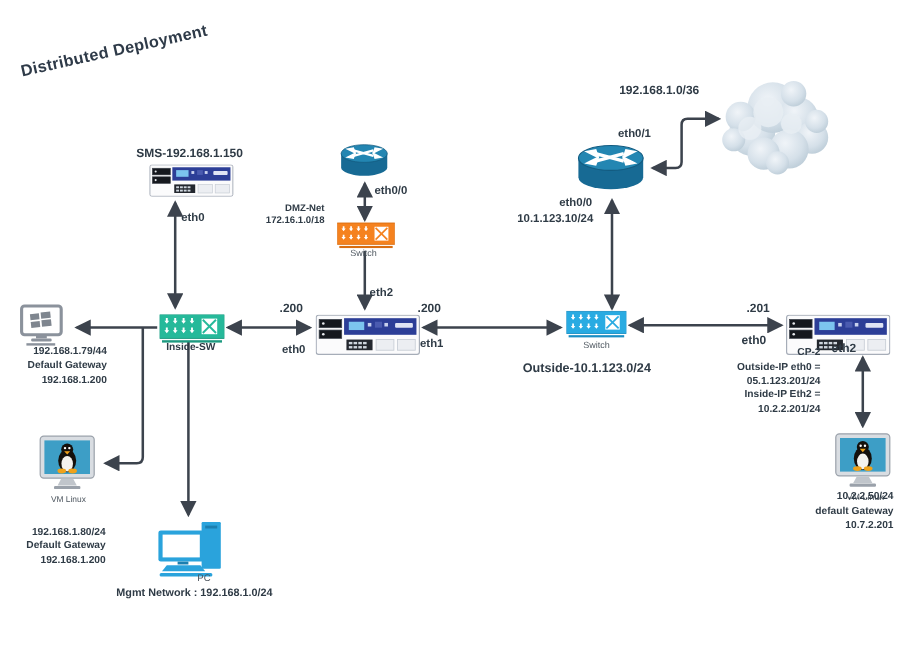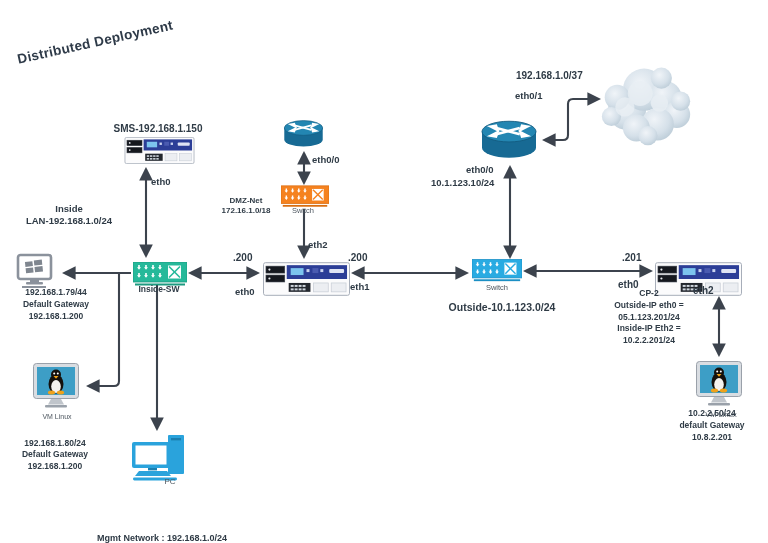--- a/index.html
+++ b/index.html
@@ -1,20 +1,20 @@
 <!DOCTYPE html>
 <html><head>
 <meta charset="utf-8">
 <style>
   html,body{margin:0;padding:0;background:#fff;}
   #canvas{position:relative;width:768px;height:543px;background:#ffffff;overflow:hidden;
           font-family:"Liberation Sans",sans-serif;}
   .node{position:absolute;}
   .lbl{position:absolute;font-weight:bold;color:#2f3b46;white-space:nowrap;font-size:9.5px;}
-  .ctr{transform:translateX(-50%);text-align:center;}
+  .ctr{transform:translateX(-50%);text-align:right;}
   .cap{font-weight:normal;color:#4d565f;font-size:7.5px;}
   .blk{line-height:11.8px;font-size:8.5px;}
   #title{font-size:13.5px;color:#2e3a48;transform:rotate(-12.5deg);transform-origin:left top;letter-spacing:.3px;}
   svg{display:block;}
   #wires{position:absolute;left:0;top:0;}
 </style>
 </head>
 <body>
 
 <div id="canvas">
@@ -67,24 +67,20 @@
           <rect x="32" y="26.5" width="3" height="2"></rect>
           <rect x="36" y="26.5" width="3" height="2"></rect>
           <rect x="40" y="26.5" width="3" height="2"></rect>
         </g>
       <rect x="51" y="21" width="15" height="9" fill="#eceef2" stroke="#c6ccd4" stroke-width="0.7"></rect>
       <rect x="69" y="21" width="15" height="9" fill="#eceef2" stroke="#c6ccd4" stroke-width="0.7"></rect>
     </svg>
   </div>
   <div class="lbl" style="left:151px;top:176px;">eth0</div>
 
-  <div class="lbl ctr" style="left:69px;top:203px;line-height:11.5px;">
-    <div>Inside</div>
-    <div>LAN-192.168.1.0/24</div>
-  </div>
 
   <div class="node" style="left:16px;top:253px;">
     <svg width="40" height="36" viewBox="0 0 40 36">
       <rect x="2" y="2" width="33" height="24" rx="2.5" fill="#ffffff" stroke="#8b929c" stroke-width="2.6"></rect>
       <g fill="#7f868f" transform="rotate(-6 18 14)">
         <rect x="9.5" y="8" width="7.5" height="5"></rect>
           <rect x="18.5" y="7.4" width="8" height="5.2"></rect>
         <rect x="9.5" y="14.4" width="7.5" height="5"></rect>
           <rect x="18.5" y="14" width="8" height="5.4"></rect>
       </g>
@@ -155,21 +151,21 @@
       <rect x="38" y="1" width="16" height="39" rx="1" fill="#2aa3dc"></rect>
       <rect x="41" y="4" width="10" height="2.4" fill="#1b7fb0"></rect>
       <rect x="2" y="8" width="38" height="26" rx="2" fill="#2aa3dc"></rect>
       <rect x="5.5" y="11.5" width="31" height="19" fill="#ffffff"></rect>
       <rect x="18" y="34" width="9" height="2.4" fill="#1b7fb0"></rect>
       <path d="M9,37 h28 l4,5 h-36 z" fill="#2aa3dc"></path>
       <rect x="3" y="43.5" width="44" height="3" rx="1.4" fill="#2aa3dc"></rect>
     </svg>
   </div>
   <div class="lbl ctr cap" style="left:158px;top:477px;font-size:8px;margin-left:12px;">PC</div>
-  <div class="lbl ctr" style="left:162px;top:489px;font-size:9px;margin-top:44px;">Mgmt Network : 192.168.1.0/24</div>
+  <div class="lbl ctr" style="left:162px;top:489px;font-size:9px;">Mgmt Network : 192.168.1.0/24</div>
 
   <div class="node" style="left:263px;top:262px;">
     <svg width="87" height="34" viewBox="0 0 88 34">
       <rect x="0.5" y="0.5" width="87" height="33" rx="2" fill="#fbfbfc" stroke="#a6adb8"></rect>
       <rect x="24" y="3" width="61" height="14" fill="#2c3e97"></rect>
       <rect x="28" y="6" width="13" height="7" fill="#7cc4ee"></rect>
       <rect x="44" y="7" width="3" height="3" fill="#c9d2ee"></rect>
         <rect x="50" y="6" width="6" height="5" fill="#4a5bb0"></rect>
       <rect x="58" y="7" width="3" height="3" fill="#c9d2ee"></rect>
       <rect x="67" y="7" width="15" height="4" rx="1" fill="#dfe4f4"></rect>
@@ -207,21 +203,21 @@
           <line x1="18" y1="10" x2="44" y2="17"></line>
         <path d="M12,18.5 l7,-3.5 -1.5,4.5 z"></path>
           <path d="M52,8.5 l-7,3.5 1.5,-4.5 z"></path>
         <path d="M12,8.5 l7,3.5 -1.5,-4.5 z" transform="translate(0,0)"></path>
           <path d="M52,18.5 l-7,-3.5 1.5,4.5 z"></path>
       </g>
     </svg>
   </div>
   <div class="lbl" style="left:312px;top:154px;">eth0/0</div>
 
-  <div class="lbl ctr" style="left:246px;top:196px;font-size:8px;line-height:10px;">
+  <div class="lbl ctr" style="left:246px;top:169px;font-size:8px;line-height:10px;">
     <div>DMZ-Net</div>
     <div>172.16.1.0/18</div>
   </div>
   <div class="node" style="left:281px;top:185px;">
     <svg width="48" height="23" viewBox="0 0 54 24">
       <rect x="0" y="0" width="54" height="20" fill="#f5821f" stroke="#d96d10" stroke-width="0.8"></rect>
       <g fill="#ffffff">
         <path d="M5.2,3 h1.6 v2.2 h1.2 l-2,2.6 -2,-2.6 h1.2 z"></path>
           <path d="M12.2,3 h1.6 v2.2 h1.2 l-2,2.6 -2,-2.6 h1.2 z"></path>
         <path d="M19.2,3 h1.6 v2.2 h1.2 l-2,2.6 -2,-2.6 h1.2 z"></path>
@@ -248,25 +244,25 @@
       <g stroke="#ffffff" stroke-width="3" fill="#ffffff">
         <line x1="18" y1="17" x2="44" y2="10"></line>
           <line x1="18" y1="10" x2="44" y2="17"></line>
         <path d="M12,18.5 l7,-3.5 -1.5,4.5 z"></path>
           <path d="M52,8.5 l-7,3.5 1.5,-4.5 z"></path>
         <path d="M12,8.5 l7,3.5 -1.5,-4.5 z"></path>
           <path d="M52,18.5 l-7,-3.5 1.5,4.5 z"></path>
       </g>
     </svg>
   </div>
-  <div class="lbl" style="left:515px;top:90px;">eth0/1</div>
+  <div class="lbl" style="left:515px;top:106px;">eth0/1</div>
   <div class="lbl" style="left:466px;top:164px;">eth0/0</div>
   <div class="lbl" style="left:431px;top:177px;">10.1.123.10/24</div>
 
-  <div class="lbl" style="left:516px;top:70px;font-size:10px;">192.168.1.0/37</div>
+  <div class="lbl" style="left:516px;top:70px;font-size:10px;">192.168.1.0/36</div>
   <div class="node" style="left:598px;top:60px;">
     <svg width="96" height="90" viewBox="0 0 100 92">
       <defs>
         <radialGradient id="cg" cx="40%" cy="35%" r="75%">
           <stop offset="0%" stop-color="#f0f4f8"></stop>
             <stop offset="60%" stop-color="#d5e0e9"></stop>
             <stop offset="100%" stop-color="#b7c8d4"></stop>
         </radialGradient>
       </defs>
       <g fill="url(#cg)">
@@ -305,21 +301,21 @@
       </g>
       <rect x="35" y="3.5" width="13" height="13" fill="#ffffff"></rect>
       <g stroke="#29abe2" stroke-width="1.6">
           <line x1="36" y1="4.5" x2="47" y2="15.5"></line>
           <line x1="47" y1="4.5" x2="36" y2="15.5"></line>
         </g>
       <rect x="2" y="21.5" width="50" height="2" fill="#1b8fc4"></rect>
     </svg>
   </div>
   <div class="lbl ctr cap" style="left:497px;top:283px;">Switch</div>
-  <div class="lbl ctr" style="left:489px;top:301px;font-size:10.5px;margin-left:13px;">Outside-10.1.123.0/24</div>
+  <div class="lbl ctr" style="left:489px;top:301px;font-size:10.5px;">Outside-10.1.123.0/24</div>
 
   <div class="node" style="left:655px;top:262px;">
     <svg width="87" height="34" viewBox="0 0 88 34">
       <rect x="0.5" y="0.5" width="87" height="33" rx="2" fill="#fbfbfc" stroke="#a6adb8"></rect>
       <rect x="24" y="3" width="61" height="14" fill="#2c3e97"></rect>
       <rect x="28" y="6" width="13" height="7" fill="#7cc4ee"></rect>
       <rect x="44" y="7" width="3" height="3" fill="#c9d2ee"></rect>
         <rect x="50" y="6" width="6" height="5" fill="#4a5bb0"></rect>
       <rect x="58" y="7" width="3" height="3" fill="#c9d2ee"></rect>
       <rect x="67" y="7" width="15" height="4" rx="1" fill="#dfe4f4"></rect>
@@ -368,16 +364,16 @@
         <ellipse cx="28.5" cy="30.5" rx="3.6" ry="2" fill="#f0a21a"></ellipse>
       </g>
       <path d="M19,37 h10 l3,5.5 h-16 z" fill="#c0c5cb"></path>
       <rect x="13" y="43" width="22" height="2.6" rx="1" fill="#9aa1aa"></rect>
     </svg>
   </div>
   <div class="lbl ctr cap" style="left:721px;top:410px;">VM Linux</div>
   <div class="lbl ctr blk" style="left:712px;top:407px;line-height:12px;">
     <div>10.2.2.50/24</div>
     <div>default Gateway</div>
-    <div>10.8.2.201</div>
+    <div>10.7.2.201</div>
   </div>
 
 </div>
 
 </body></html>

